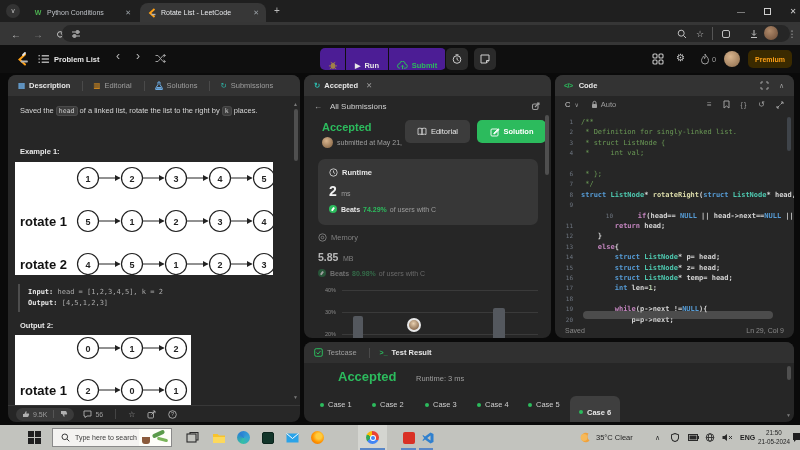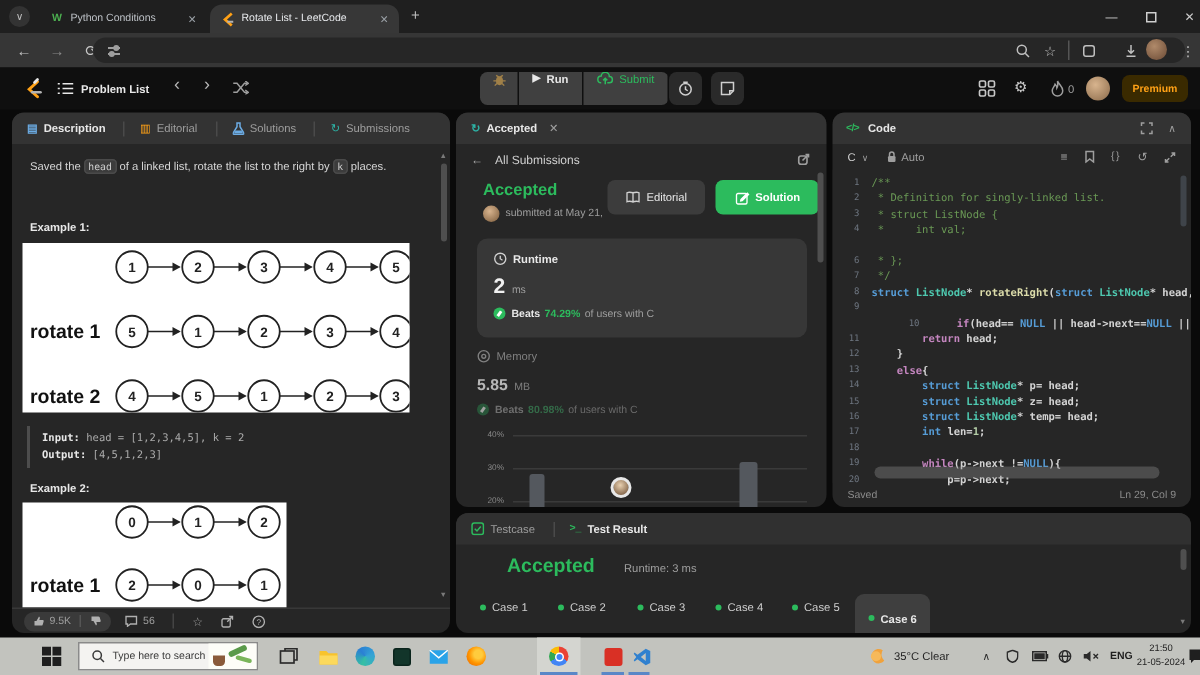--- a/index.html
+++ b/index.html
@@ -17,23 +17,23 @@
 #toolbar{left:0;top:22px;width:800px;height:23px;background:#363636}
 .navic{top:4px;width:16px;height:16px;color:#c7c7c7;font-size:10px;display:flex;align-items:center;justify-content:center}
 #urlpill{left:62px;top:3px;width:728px;height:17px;background:#262626;border-radius:9px;display:flex;align-items:center}
 #urltext{font-size:7.5px;color:#bdbdbd;margin-left:9px}
 .tbaric{top:4px;width:16px;height:16px;color:#c0c0c0;font-size:9px;display:flex;align-items:center;justify-content:center}
 
 #lcheader{left:0;top:45px;width:800px;height:28px;background:#0f0f0f}
 #problist{left:38px;top:7px;display:flex;align-items:center;color:#e8e8e8;font-size:7.5px;font-weight:600;height:14px}
 .hdric{color:#b8b8b8;font-size:12px;top:4px}
 #rungroup{left:320px;top:3px;height:22px;display:flex;border-radius:5px;overflow:hidden}
-#rungroup .cell{background:#404040;display:flex;align-items:flex-start;justify-content:center;margin-right:1px}
+#rungroup .cell{background:#4c1d95;display:flex;align-items:flex-end;justify-content:center;margin-right:1px}
 #runbtn{width:42px;color:#e8e8e8;font-size:7.5px;font-weight:600}
-#submitbtn{width:56px;color:#2cbb5d;font-size:7.5px;font-weight:400}
+#submitbtn{width:56px;color:#2cbb5d;font-size:7.5px;font-weight:700}
 .sqbtn{top:3px;width:22px;height:22px;background:#2a2a2a;border-radius:5px;color:#cfcfcf;font-size:9px;display:flex;align-items:center;justify-content:center}
 #premium{left:748px;top:5px;width:44px;height:18px;background:#3a2a00;border-radius:5px;color:#ffa116;font-size:7px;font-weight:600;display:flex;align-items:center;justify-content:center}
 
 .panel{background:#262626;border-radius:8px;overflow:hidden}
 #leftpanel{left:8px;top:75px;width:292px;height:347px;background:#262626}
 #midpanel{left:304px;top:75px;width:247px;height:263px}
 #rightpanel{left:555px;top:75px;width:239px;height:263px}
 #botpanel{left:304px;top:342px;width:490px;height:80px;background:#262626}
 .tabrow{left:0;top:0;right:0;height:21px;background:#333;display:flex;align-items:center;font-size:7.5px}
 .ltab{display:flex;align-items:center;margin-left:10px;color:#9e9e9e}
@@ -331,21 +331,21 @@
         <text x="205" y="105.5" text-anchor="middle" font-size="9" font-weight="bold" fill="#222" font-family="Liberation Sans">2</text>
         <line x1="215.5" y1="102" x2="236.5" y2="102" stroke="#222" stroke-width="1"></line>
         <path d="M232 99 L237.5 102 L232 105 Z" fill="#222"></path>
         <circle cx="249" cy="102" r="10.5" fill="#fff" stroke="#222" stroke-width="1.2"></circle>
         <text x="249" y="105.5" text-anchor="middle" font-size="9" font-weight="bold" fill="#222" font-family="Liberation Sans">3</text>
       </svg>
     <div class="abs ioblock">
       <div><b>Input:</b><span> head = [1,2,3,4,5], k = 2</span></div>
       <div><b>Output:</b><span> [4,5,1,2,3]</span></div>
     </div>
-    <div class="abs exh" style="left:12px;top:246px">Example 2:</div>
+    <div class="abs exh" style="left:12px;top:246px">Output 2:</div>
     <svg class="abs diagram" id="diagram2" style="left:7px;top:260px" width="176" height="70">
         <circle cx="73" cy="13" r="10.5" fill="#fff" stroke="#222" stroke-width="1.2"></circle>
         <text x="73" y="16.5" text-anchor="middle" font-size="9" font-weight="bold" fill="#222" font-family="Liberation Sans">0</text>
         <line x1="83.5" y1="13" x2="104.5" y2="13" stroke="#222" stroke-width="1"></line>
         <path d="M100 10 L105.5 13 L100 16 Z" fill="#222"></path>
         <circle cx="117" cy="13" r="10.5" fill="#fff" stroke="#222" stroke-width="1.2"></circle>
         <text x="117" y="16.5" text-anchor="middle" font-size="9" font-weight="bold" fill="#222" font-family="Liberation Sans">1</text>
         <line x1="127.5" y1="13" x2="148.5" y2="13" stroke="#222" stroke-width="1"></line>
         <path d="M144 10 L149.5 13 L144 16 Z" fill="#222"></path>
         <circle cx="161" cy="13" r="10.5" fill="#fff" stroke="#222" stroke-width="1.2"></circle>

